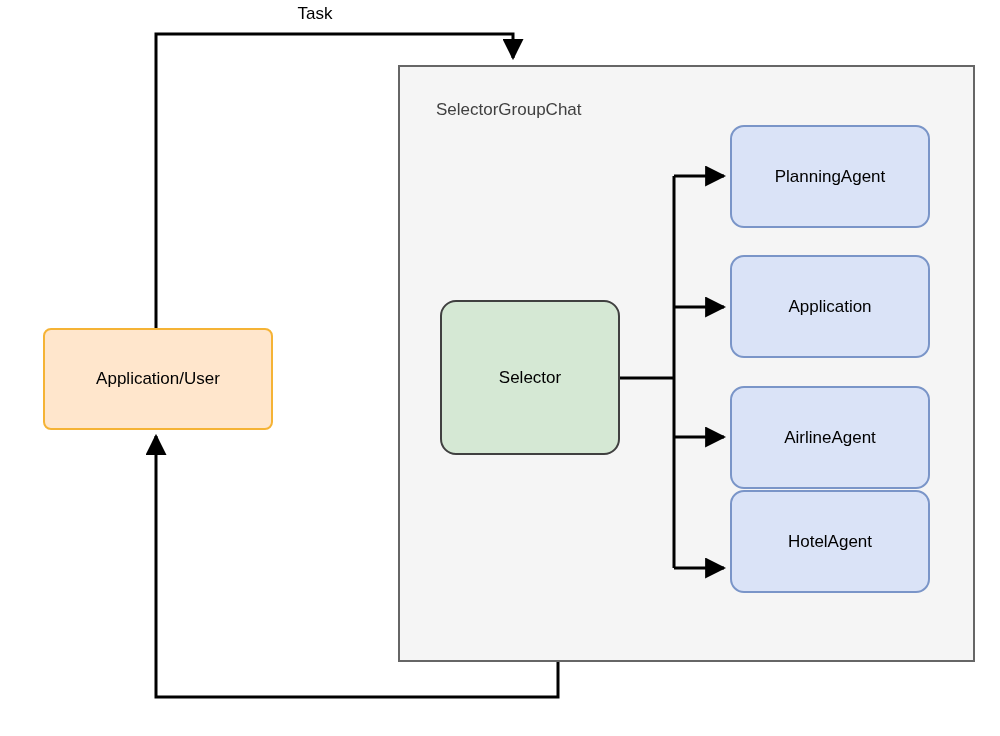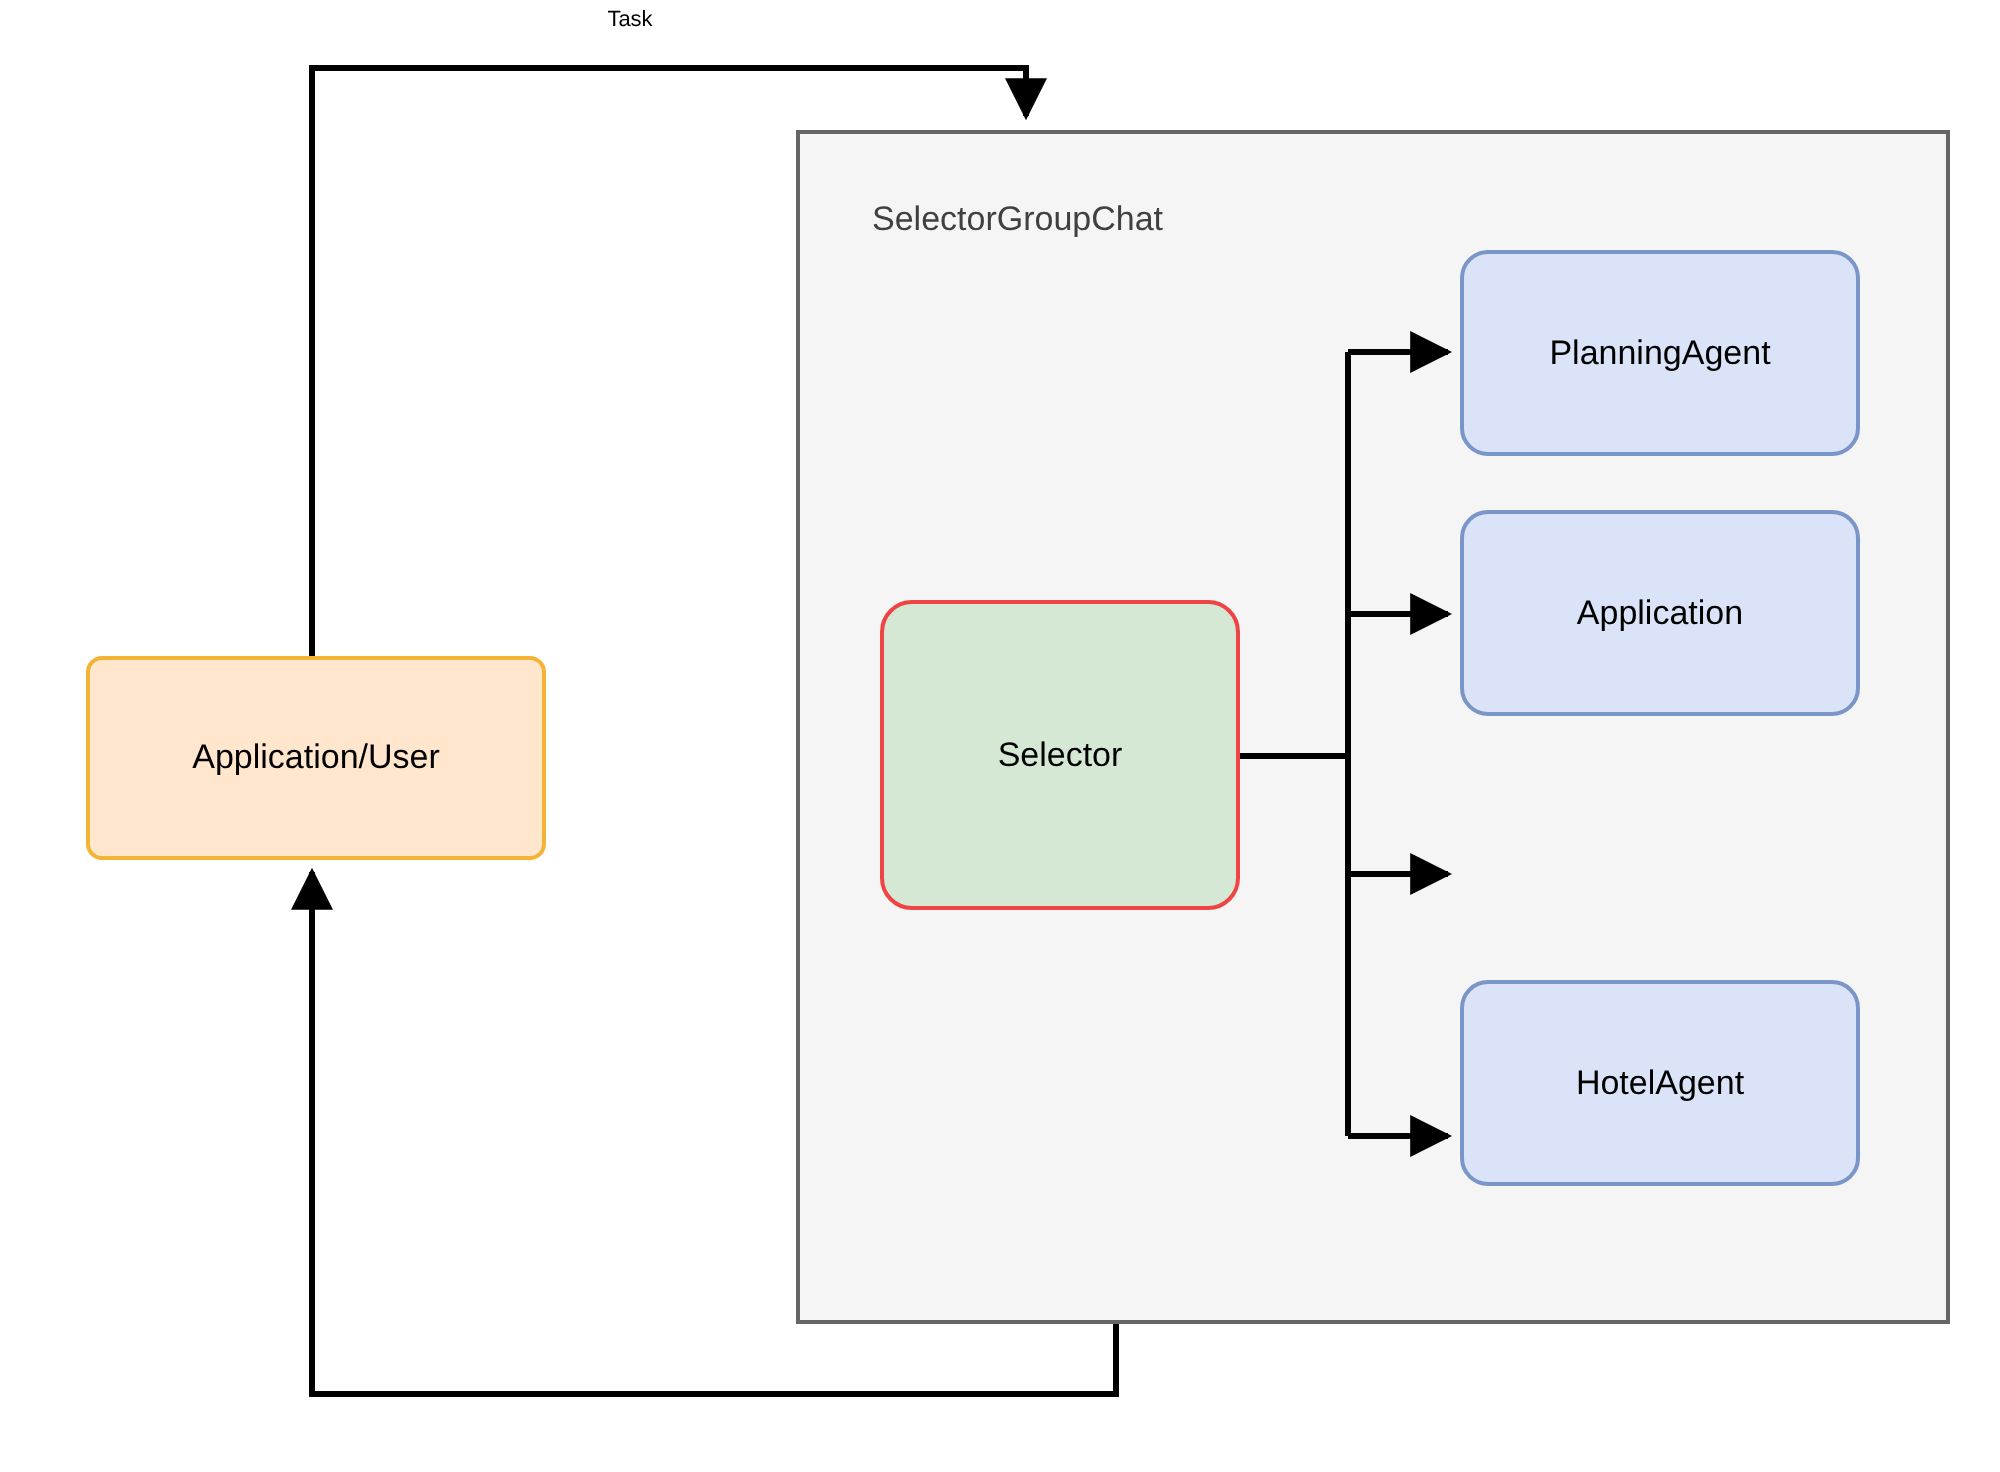--- a/index.html
+++ b/index.html
@@ -70,41 +70,41 @@
     border: 2px solid #f5b335;
     border-radius: 8px;
   }
 
   .node-selector {
     left: 440px;
     top: 300px;
     width: 180px;
     height: 155px;
     background: #d5e8d4;
-    border: 2px solid #ef4444;
+    border: 2px solid #404040;
     border-radius: 16px;
   }
 
   .node-agent {
     left: 730px;
     width: 200px;
     height: 103px;
     background: #dae3f7;
     border: 2px solid #7a95c8;
     border-radius: 14px;
   }
   .agent-0 { top: 125px; }
   .agent-1 { top: 255px; }
   .agent-2 { top: 386px; }
   .agent-3 { top: 490px; }
 
   
   .edge-label {
     position: absolute;
-    font-size: 11px;
+    font-size: 17px;
     color: #000000;
     white-space: nowrap;
     text-align: center;
   }
   .label-task {
     left: 255px;
     top: 4px;
     width: 120px;
   }
   .label-taskresult {
@@ -166,18 +166,21 @@
   </div>
 
   <div class="node node-agent agent-0">
     <span>PlanningAgent</span>
   </div>
 
   <div class="node node-agent agent-1">
     <span>Application</span>
   </div>
 
+  <div class="node node-agent agent-2">
+    <span>AirlineAgent</span>
+  </div>
 
   <div class="node node-agent agent-3">
     <span>HotelAgent</span>
   </div>
 
 </div>
 
 </body></html>

